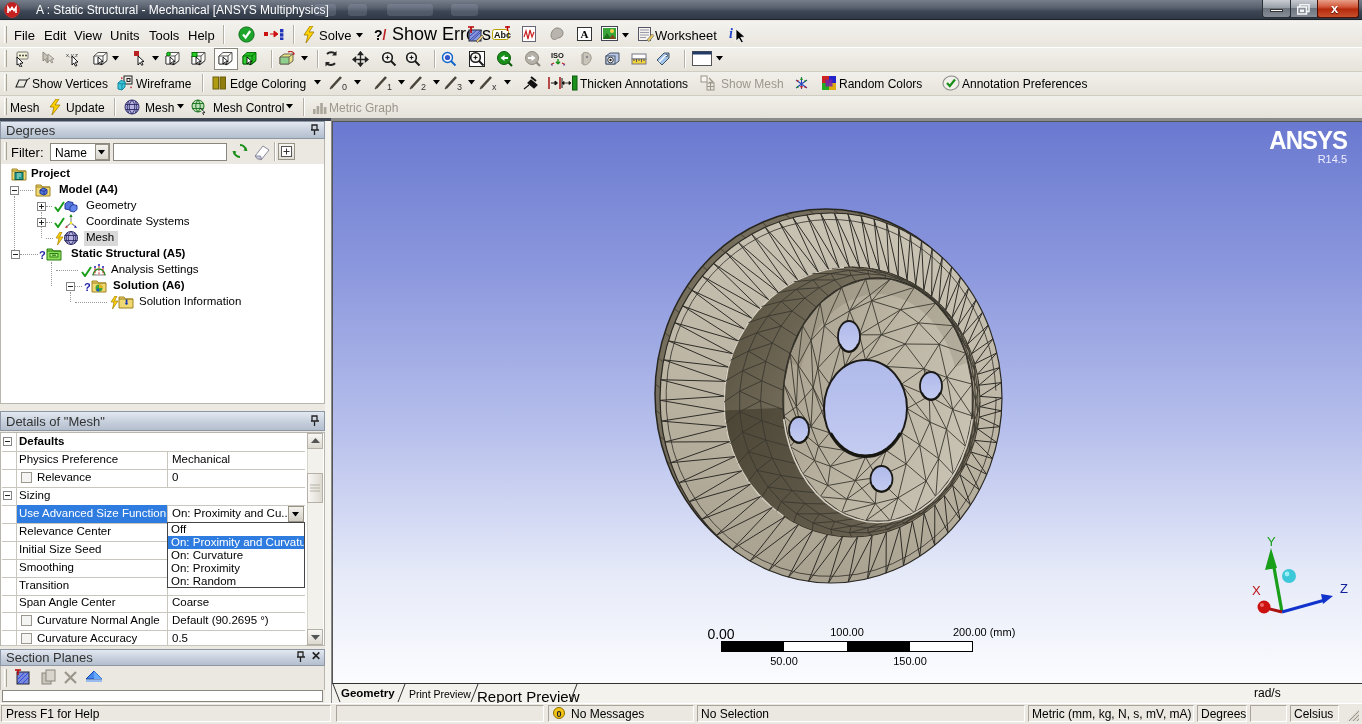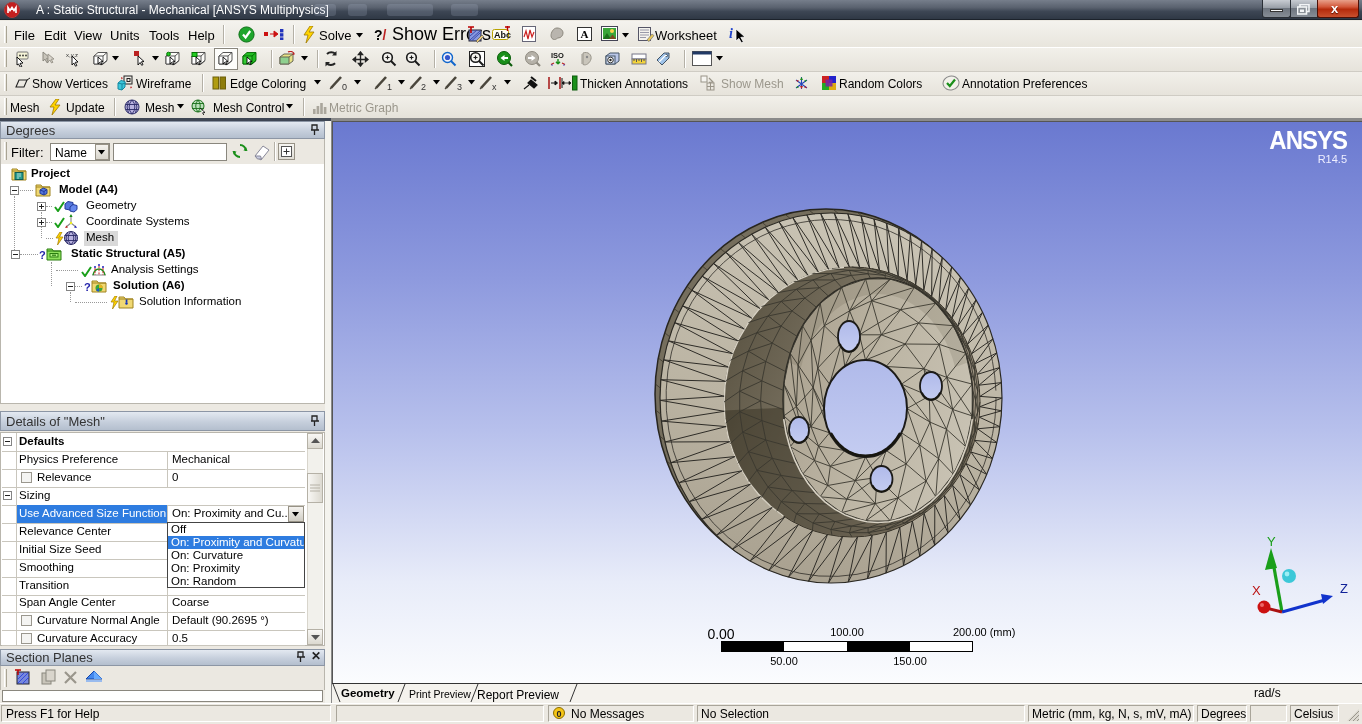--- a/index.html
+++ b/index.html
@@ -715,21 +715,21 @@
 </div>
 <div class="ab" style="left:332px;top:683px;width:1030px;height:20px;background:#f4f2ed;border-top:1px solid #333"></div>
 <svg style="position:absolute;left:332px;top:684px" width="260" height="19" viewBox="0 0 260 19">
     <path d="M1 0l7 18" stroke="#333"></path>
     <path d="M66 18l7-18" stroke="#333"></path>
     <path d="M139 18l7-18" stroke="#333"></path>
     <path d="M238 18l7-18" stroke="#333"></path>
   </svg>
 <div class="t" style="left:341px;top:687px;font-weight:bold;font-size:11.5px">Geometry</div>
 <div class="t" style="left:409px;top:688px;font-size:10.5px">Print Preview</div>
-<div class="t" style="left:477px;top:688px;font-size:12px">Report Preview</div>
+<div class="t" style="left:477px;top:688px;font-size:15px">Report Preview</div>
 <div class="ab" style="left:0;top:703px;width:1362px;height:21px;background:#ebe8e1;border-top:1px solid #fff"></div>
 <div class="ab" style="left:1px;top:705px;width:330px;height:17px;border:1px solid;border-color:#a9a59a #fff #fff #a9a59a"></div>
 <div class="ab" style="left:336px;top:705px;width:208px;height:17px;border:1px solid;border-color:#a9a59a #fff #fff #a9a59a"></div>
 <div class="ab" style="left:548px;top:705px;width:146px;height:17px;border:1px solid;border-color:#a9a59a #fff #fff #a9a59a"></div>
 <div class="ab" style="left:697px;top:705px;width:328px;height:17px;border:1px solid;border-color:#a9a59a #fff #fff #a9a59a"></div>
 <div class="ab" style="left:1028px;top:705px;width:166px;height:17px;border:1px solid;border-color:#a9a59a #fff #fff #a9a59a"></div>
 <div class="ab" style="left:1197px;top:705px;width:50px;height:17px;border:1px solid;border-color:#a9a59a #fff #fff #a9a59a"></div>
 <div class="ab" style="left:1250px;top:705px;width:37px;height:17px;border:1px solid;border-color:#a9a59a #fff #fff #a9a59a"></div>
 <div class="ab" style="left:1290px;top:705px;width:49px;height:17px;border:1px solid;border-color:#a9a59a #fff #fff #a9a59a"></div>
 <div class="t" style="left:6px;top:707px">Press F1 for Help</div>

